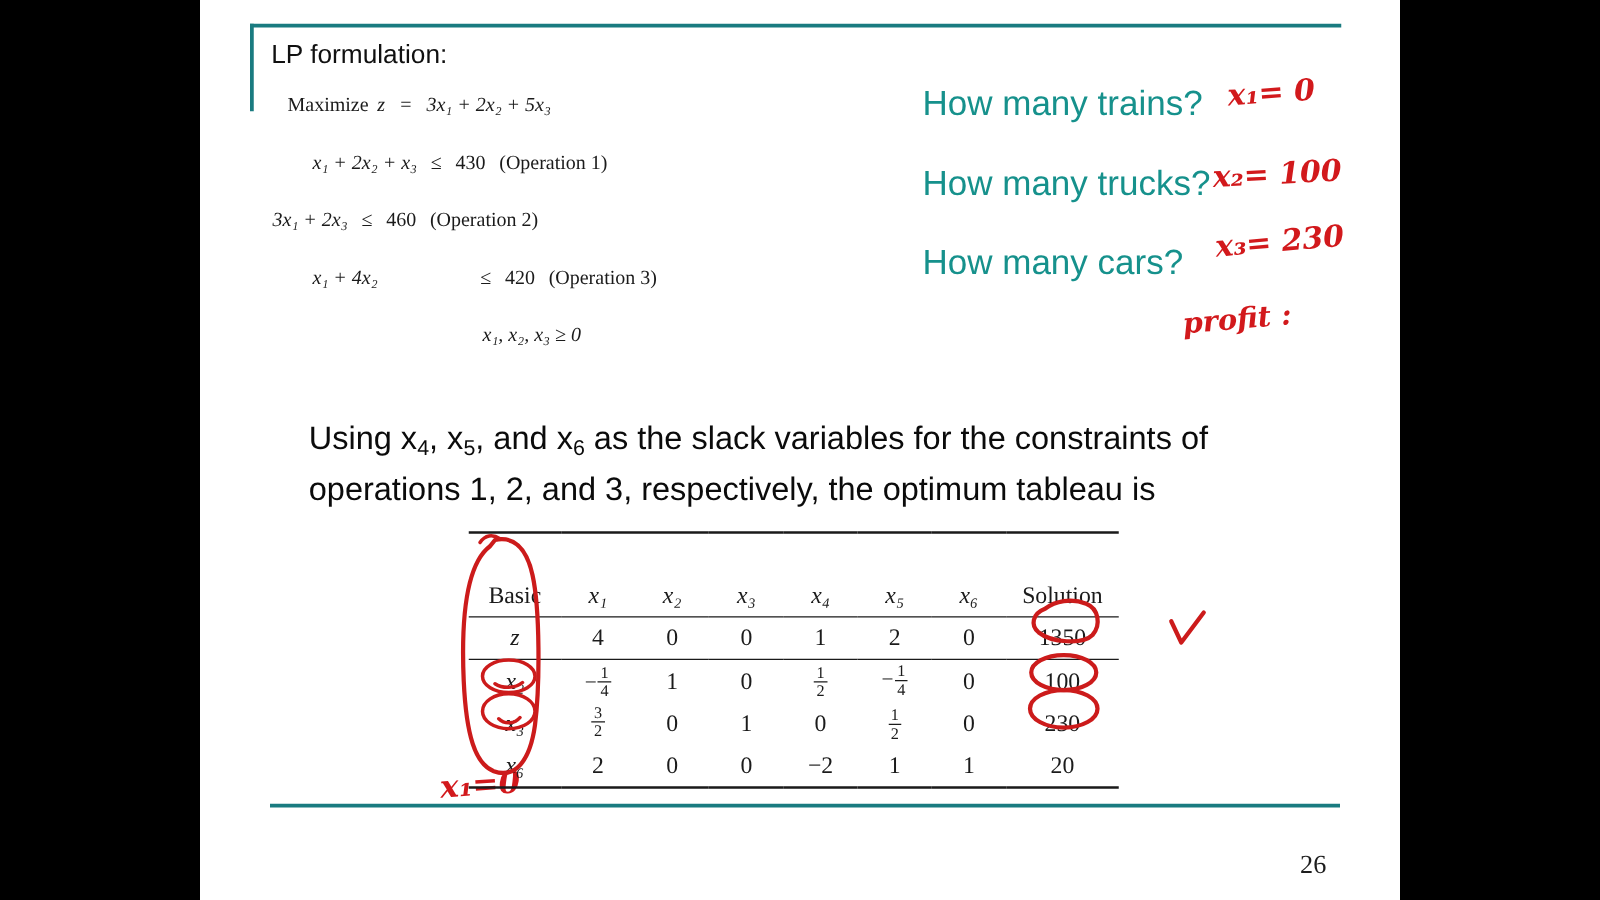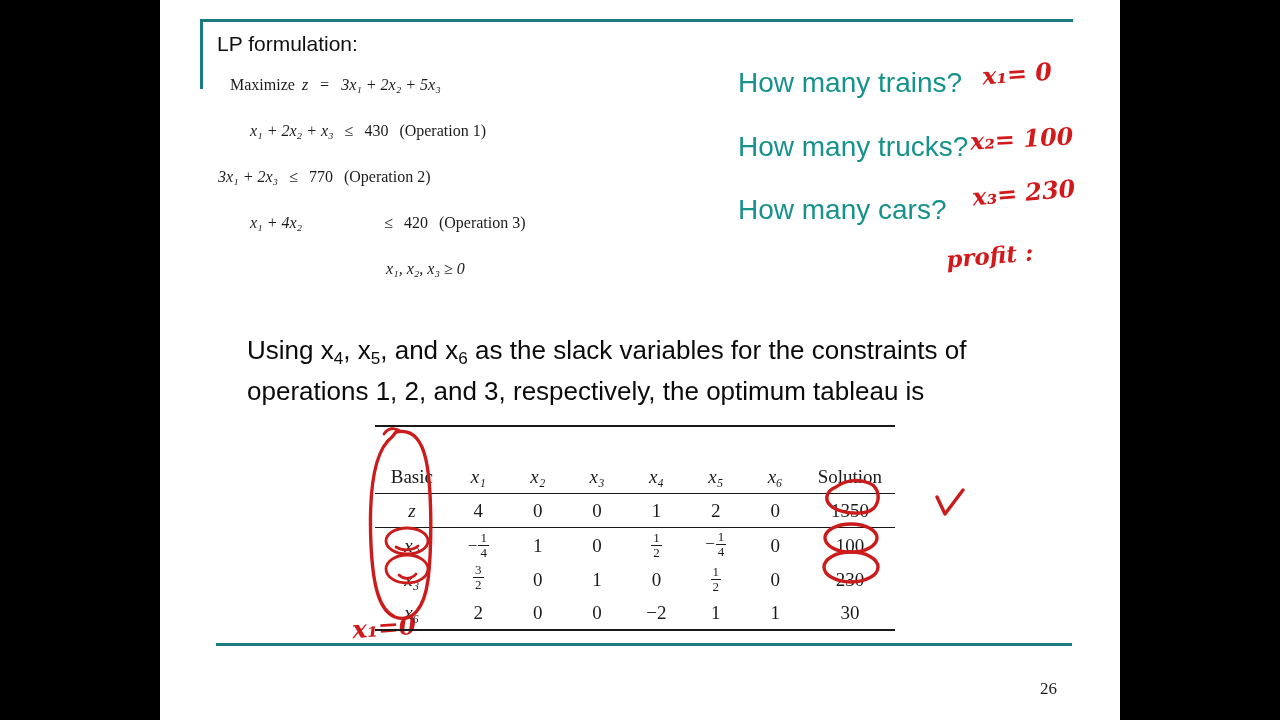--- a/index.html
+++ b/index.html
@@ -142,21 +142,21 @@
   #footer{
     position:absolute;left:0;top:683px;width:960px;
     text-align:center;
     font-family:"Liberation Serif", serif;
     font-size:15px;color:#1d1d1d;
   }
   #footer span{margin:0 9px;}
   #page-num{
     position:absolute;left:880px;top:679px;
     font-family:"Liberation Serif", serif;
-    font-size:17px;color:#1d1d1d;
+    font-size:21px;color:#1d1d1d;
   }
 </style>
 </head>
 <body>
 
 <div id="stage">
 
   <div class="letterbox" id="lb-left"></div>
   <div class="letterbox" id="lb-right"></div>
 
@@ -178,21 +178,21 @@
       <div class="math ml-c1">
         <span class="mvar">x₁ + 2x₂ +  x₃</span>
         <span style="display:inline-block;width:7px"></span><span>≤</span>
         <span style="display:inline-block;width:7px"></span><span>430</span>
         <span style="display:inline-block;width:7px"></span><span>(Operation 1)</span>
       </div>
 
       <div class="math ml-c2">
         <span class="mvar">3x₁        + 2x₃</span>
         <span style="display:inline-block;width:7px"></span><span>≤</span>
-        <span style="display:inline-block;width:7px"></span><span>770</span>
+        <span style="display:inline-block;width:7px"></span><span>460</span>
         <span style="display:inline-block;width:7px"></span><span>(Operation 2)</span>
       </div>
 
       <div class="math ml-c3">
         <span class="mvar">x₁ + 4x₂</span>
         <span style="display:inline-block;width:78px"></span><span>≤</span>
         <span style="display:inline-block;width:7px"></span><span>420</span>
         <span style="display:inline-block;width:7px"></span><span>(Operation 3)</span>
       </div>
 
@@ -276,21 +276,21 @@
         </tr>
 
         <tr>
           <td><span class="mvar">x₆</span></td>
           <td>2</td>
           <td>0</td>
           <td>0</td>
           <td>−2</td>
           <td>1</td>
           <td>1</td>
-          <td>30</td>
+          <td>20</td>
         </tr>
 
         <tr class="rule-bot">
           <td colspan="8"></td>
         </tr>
       </tbody>
         </table>
     </div>
 
     <svg id="ink" viewBox="0 0 960 720">

